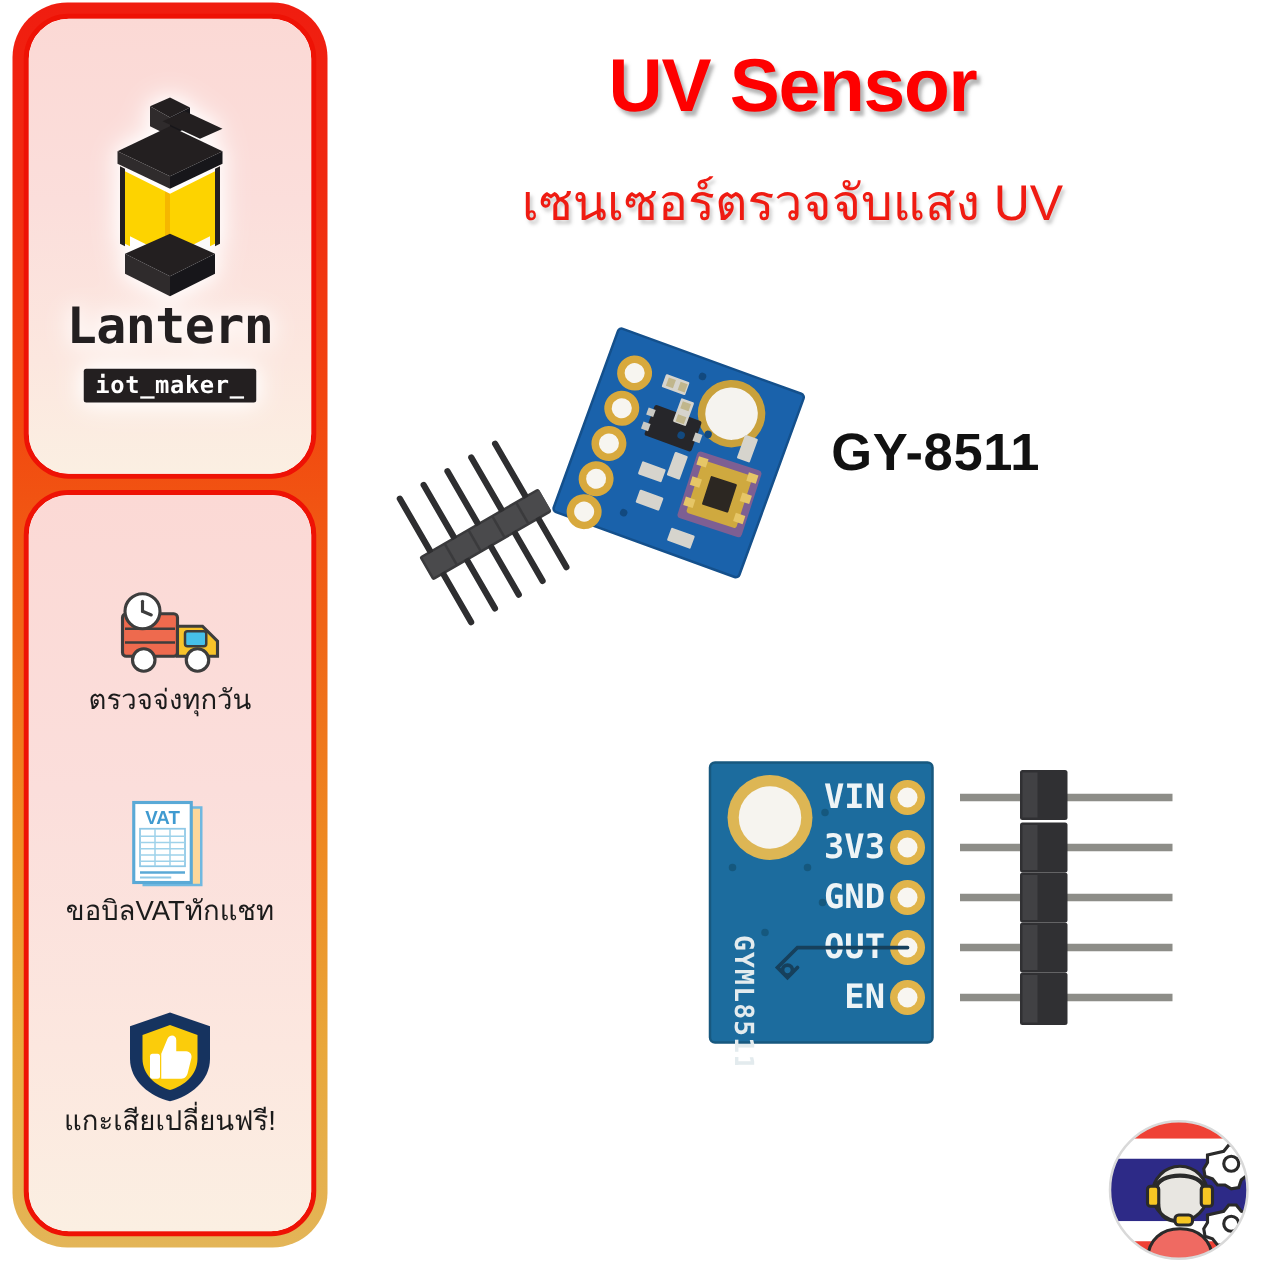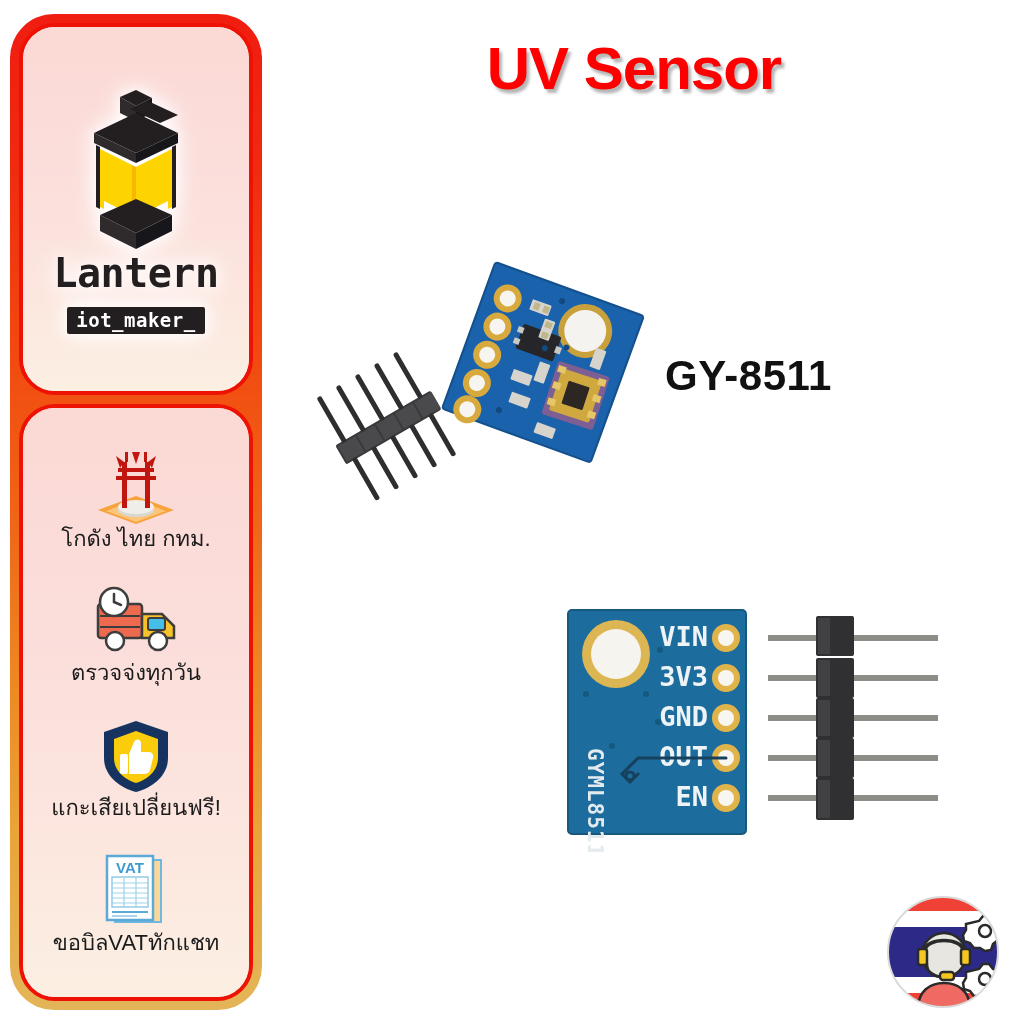--- a/index.html
+++ b/index.html
@@ -11,21 +11,21 @@
   }
   #page {
     position: relative;
     width: 1024px; height: 1024px;
     background: #ffffff;
   }
 
   
   .sidebar {
     position: absolute;
-    left: 10px; top: 14px;
+    left: 10px; top: 2px;
     width: 252px; height: 996px;
     border-radius: 44px;
     background: linear-gradient(180deg,
         #f01d10 0%, #f0290f 14%, #f2460f 32%,
         #f06416 50%, #ee8a22 68%, #e9a73a 84%, #e3b558 100%);
     padding: 9px;
     display: flex;
     flex-direction: column;
     gap: 9px;
   }
@@ -112,21 +112,21 @@
     text-shadow: 2px 3px 3px rgba(140,140,140,0.45);
   }
 
   .part-label {
     position: absolute;
     font-size: 42px; font-weight: bold;
     color: #111111;
     letter-spacing: 0.5px;
     white-space: nowrap;
   }
-  #label-gy    { top: 352px; left: 401px; }
+  #label-gy    { top: 338px; left: 401px; }
   #label-gyml  { top: 746px; left: 22px; }
 
   .footer-note {
     position: absolute; top: 936px; left: 0; width: 640px;
     text-align: center;
     font-size: 30px; font-weight: bold;
     color: #111111;
     white-space: nowrap;
     text-shadow: 1px 1px 2px rgba(160,160,160,0.5);
   }
@@ -180,69 +180,37 @@
           <div class="logo-word">Lantern</div>
           <div class="logo-tag">iot_maker_</div>
         </div>
       </div>
     </div>
 
     <div class="side-card feat-card">
       <div class="side-card-inner">
         <div class="features">
 
-          <div class="feature">
-            <div class="feature-icon">
-              <svg width="84" height="78" viewBox="0 0 84 78">
-                <path d="M42 48 L80 62 L42 76 L4 62 Z" fill="#f7a23b"></path>
-                <path d="M42 52 L72 63 L42 74 L12 63 Z" fill="#fbc57a"></path>
-                <ellipse cx="42" cy="62" rx="18" ry="7" fill="#d9d9d4"></ellipse>
-                <ellipse cx="42" cy="59" rx="18" ry="7" fill="#efeee8"></ellipse>
-                <rect x="28" y="14" width="5" height="46" fill="#c0160f"></rect>
-                <rect x="51" y="14" width="5" height="46" fill="#c0160f"></rect>
-                <rect x="24" y="20" width="36" height="4" fill="#c0160f"></rect>
-                <rect x="22" y="28" width="40" height="4" fill="#c0160f"></rect>
-                <path d="M26 20 L22 8 L30 14 Z" fill="#c0160f"></path>
-                <path d="M42 16 L38 4 L46 4 L42 16 Z" fill="#c0160f"></path>
-                <path d="M58 20 L62 8 L54 14 Z" fill="#c0160f"></path>
-                <path d="M31 14 L31 4 L34 4 L34 14 Z" fill="#c0160f"></path>
-                <path d="M50 14 L50 4 L53 4 L53 14 Z" fill="#c0160f"></path>
-              </svg>
-            </div>
-            <div class="feature-label">โกดัง ไทย กทม.</div>
-          </div>
 
           <div class="feature">
             <div class="feature-icon">
               <svg width="96" height="70" viewBox="0 0 96 70">
                 <rect x="10" y="18" width="44" height="34" rx="3" fill="#ee6a4e" stroke="#3d3d3d" stroke-width="2.5"></rect>
                 <line x1="12" y1="30" x2="52" y2="30" stroke="#3d3d3d" stroke-width="2"></line>
                 <line x1="12" y1="41" x2="52" y2="41" stroke="#3d3d3d" stroke-width="2"></line>
                 <path d="M54 28 L74 28 L86 40 L86 52 L54 52 Z" fill="#f8c32a" stroke="#3d3d3d" stroke-width="2.5"></path>
                 <rect x="60" y="32" width="17" height="12" rx="2" fill="#46bfe8" stroke="#3d3d3d" stroke-width="2"></rect>
                 <circle cx="27" cy="55" r="9" fill="#ffffff" stroke="#3d3d3d" stroke-width="2.5"></circle>
                 <circle cx="70" cy="55" r="9" fill="#ffffff" stroke="#3d3d3d" stroke-width="2.5"></circle>
                 <circle cx="26" cy="16" r="14" fill="#ffffff" stroke="#3d3d3d" stroke-width="2.5"></circle>
                 <line x1="26" y1="16" x2="26" y2="8" stroke="#3d3d3d" stroke-width="2.5" stroke-linecap="round"></line>
                 <line x1="26" y1="16" x2="33" y2="19" stroke="#3d3d3d" stroke-width="2.5" stroke-linecap="round"></line>
               </svg>
             </div>
             <div class="feature-label">ตรวจจ่งทุกวัน</div>
-          </div>
-
-          <div class="feature">
-            <div class="feature-icon">
-              <svg width="76" height="76" viewBox="0 0 76 76">
-                <path d="M38 3 L70 14 L70 40 C70 58 54 70 38 74 C22 70 6 58 6 40 L6 14 Z" fill="#16335f"></path>
-                <path d="M38 13 L60 21 L60 40 C60 53 49 62 38 65 C27 62 16 53 16 40 L16 21 Z" fill="#fbcc0b"></path>
-                <path d="M31 36 L36 24 C38 20 43 21 43 25 L43 34 L51 34 C54 34 56 37 55 40 L52 52 C51 55 49 56 46 56 L31 56 Z" fill="#ffffff"></path>
-                <rect x="22" y="36" width="8" height="20" rx="2" fill="#ffffff"></rect>
-              </svg>
-            </div>
-            <div class="feature-label">แกะเสียเปลี่ยนฟรี!</div>
           </div>
 
           <div class="feature">
             <div class="feature-icon">
               <svg width="74" height="78" viewBox="0 0 74 78">
                 <rect x="16" y="8" width="46" height="62" fill="#fcd79a" stroke="#6fb8e0" stroke-width="2"></rect>
                 <rect x="8" y="4" width="46" height="64" fill="#ffffff" stroke="#5aa9d6" stroke-width="2.5"></rect>
                 <text x="31" y="21" font-family="Liberation Sans, sans-serif" font-size="15" font-weight="bold" fill="#3f9ad0" text-anchor="middle">VAT</text>
                 <rect x="13" y="25" width="36" height="30" fill="none" stroke="#8ec8e6" stroke-width="1.4"></rect>
                 <line x1="13" y1="31" x2="49" y2="31" stroke="#9ed2ea" stroke-width="1.2"></line>
@@ -252,28 +220,41 @@
                 <line x1="13" y1="51" x2="49" y2="51" stroke="#9ed2ea" stroke-width="1.2"></line>
                 <line x1="25" y1="25" x2="25" y2="55" stroke="#9ed2ea" stroke-width="1.2"></line>
                 <line x1="37" y1="25" x2="37" y2="55" stroke="#9ed2ea" stroke-width="1.2"></line>
                 <line x1="13" y1="60" x2="49" y2="60" stroke="#5aa9d6" stroke-width="2"></line>
                 <line x1="13" y1="64" x2="38" y2="64" stroke="#8ec8e6" stroke-width="1.6"></line>
               </svg>
             </div>
             <div class="feature-label">ขอบิลVATทักแชท</div>
           </div>
 
+          <div class="feature">
+            <div class="feature-icon">
+              <svg width="76" height="76" viewBox="0 0 76 76">
+                <path d="M38 3 L70 14 L70 40 C70 58 54 70 38 74 C22 70 6 58 6 40 L6 14 Z" fill="#16335f"></path>
+                <path d="M38 13 L60 21 L60 40 C60 53 49 62 38 65 C27 62 16 53 16 40 L16 21 Z" fill="#fbcc0b"></path>
+                <path d="M31 36 L36 24 C38 20 43 21 43 25 L43 34 L51 34 C54 34 56 37 55 40 L52 52 C51 55 49 56 46 56 L31 56 Z" fill="#ffffff"></path>
+                <rect x="22" y="36" width="8" height="20" rx="2" fill="#ffffff"></rect>
+              </svg>
+            </div>
+            <div class="feature-label">แกะเสียเปลี่ยนฟรี!</div>
+          </div>
+
         </div>
       </div>
     </div>
   </div>
 
   <div class="main">
 
     <div class="title">UV Sensor</div>
+    <div class="subtitle">เซนเซอร์ตรวจจับแสง UV</div>
 
     <svg class="photo" id="photo-top" viewBox="0 0 400 342">
 
       <g transform="rotate(-30 112 190)">
         <g fill="#3a3a3c">
           <rect x="58" y="186" width="110" height="22" rx="2"></rect>
         </g>
         <g stroke="#2e2e30" stroke-width="5" stroke-linecap="round">
           <line x1="68" y1="186" x2="68" y2="138"></line>
           <line x1="90" y1="186" x2="90" y2="138"></line>

